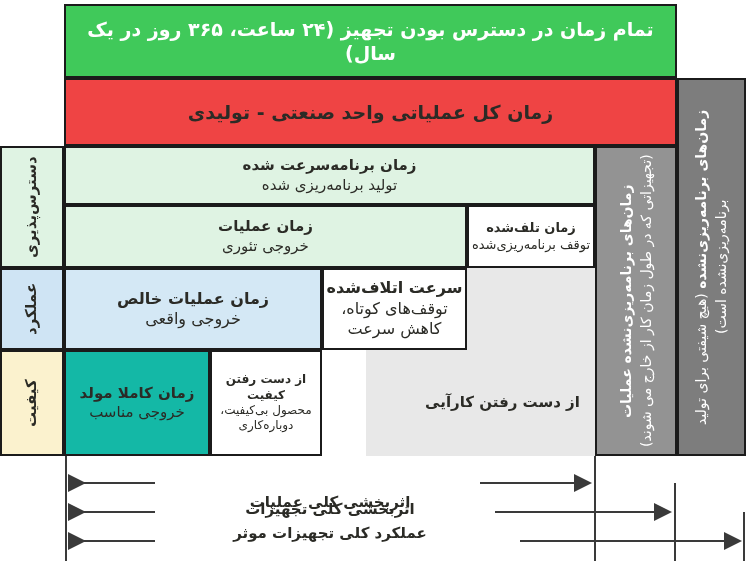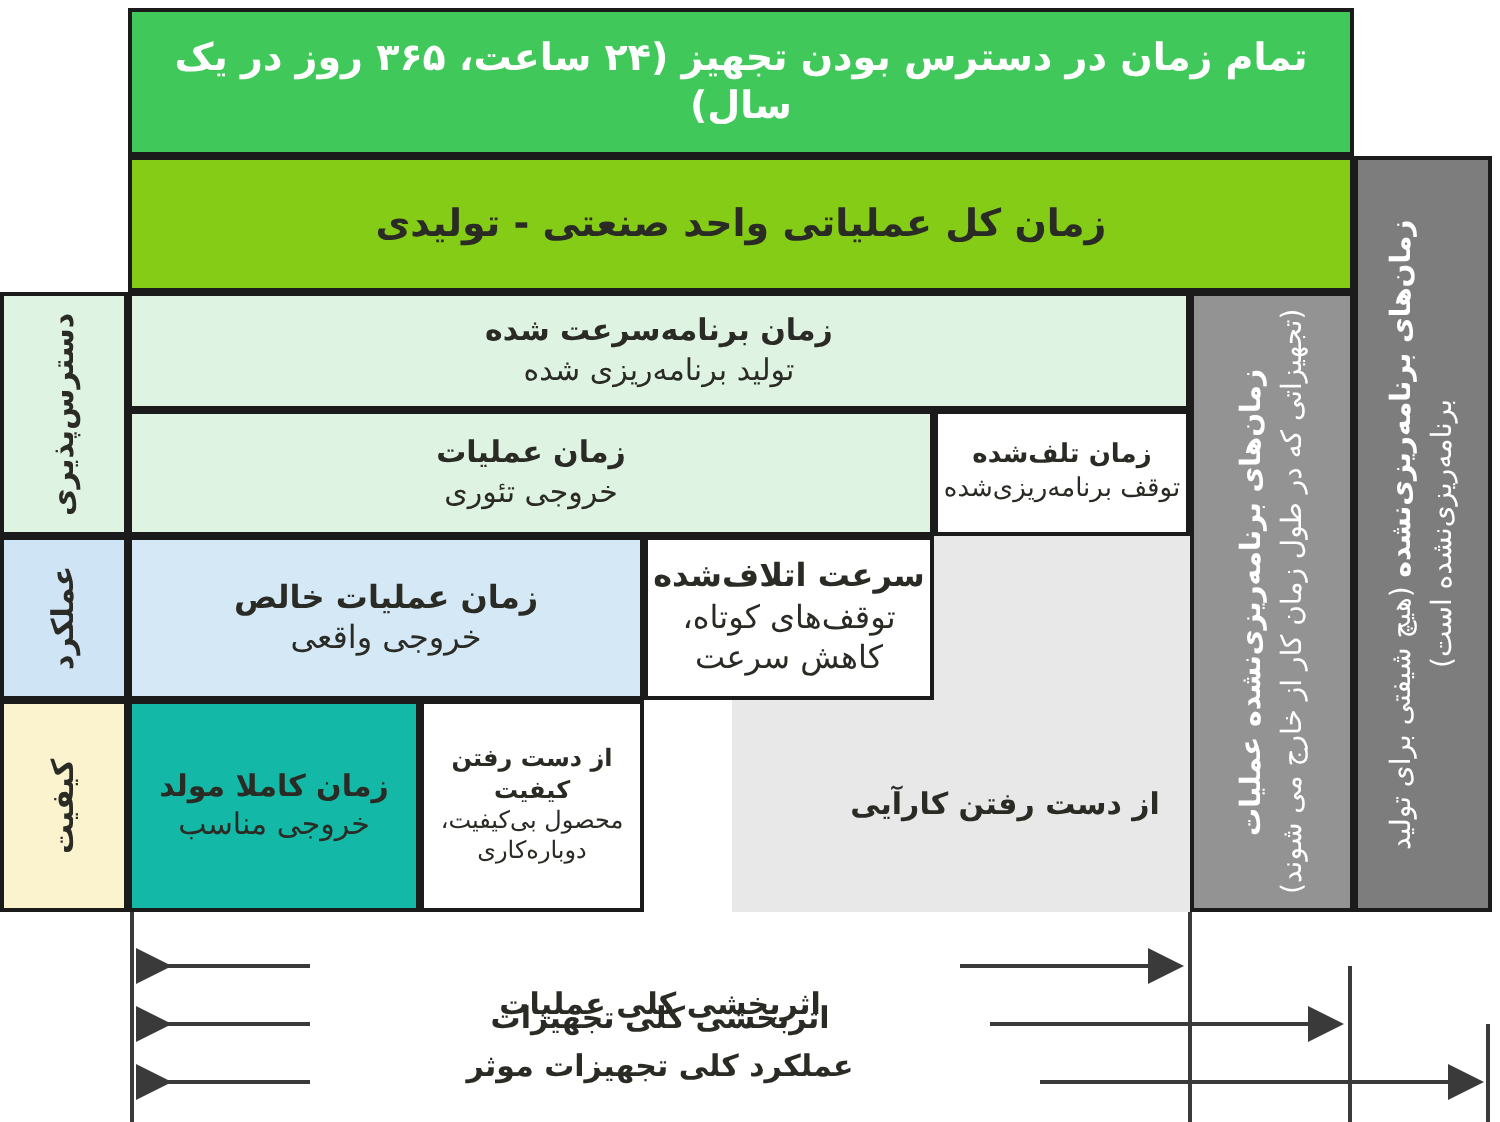--- a/index.html
+++ b/index.html
@@ -31,21 +31,21 @@
   
   #banner{
     left:64px;top:4px;width:613px;height:74px;
     background:#40c95a;color:#ffffff;
     font-size:19px;font-weight:bold;
     padding:0 14px;
   }
   
   #total-op{
     left:64px;top:78px;width:613px;height:68px;
-    background:#84cc16;
+    background:#ef4444;
     font-size:19px;font-weight:bold;
   }
 
   
   .side{
     left:0;width:64px;
     writing-mode:vertical-rl;
     text-orientation:mixed;
     transform:rotate(180deg);
     font-weight:bold;

